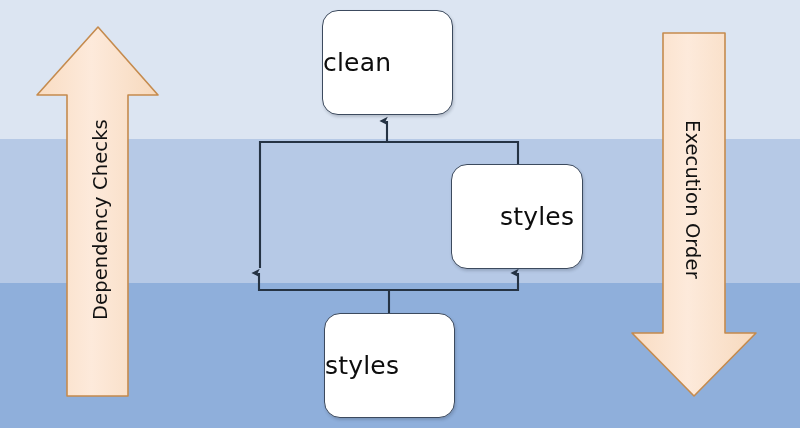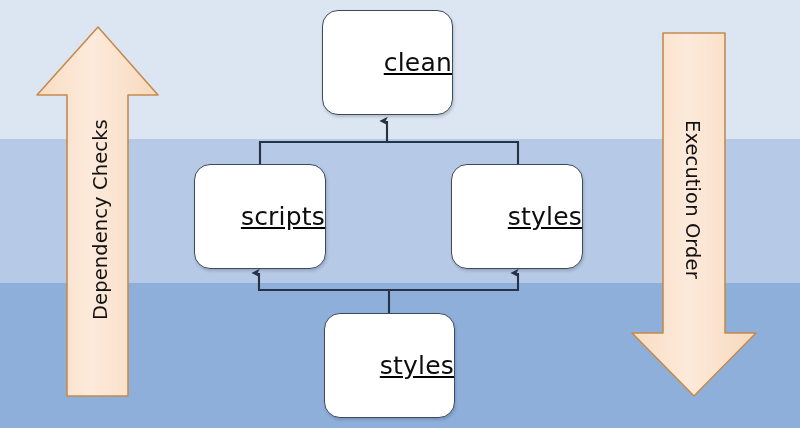--- a/index.html
+++ b/index.html
@@ -31,23 +31,22 @@
   }
 
   .node {
     position: absolute;
     background: #ffffff;
     border: 1.6px solid #3c4a5e;
     border-radius: 16px;
     box-sizing: border-box;
     display: flex;
     align-items: center;
-    justify-content: flex-end;
+    justify-content: flex-start;
     box-shadow: 1px 2px 3px rgba(40,50,70,0.22);
-    text-decoration: underline;
   }
   .node-label {
     font-size: 25px;
     color: #0d0d0d;
     letter-spacing: 0.2px;
     line-height: 1;
   }
 
   #node-clean   { left: 322px; top: 10px;  width: 131px; height: 105px; }
   #node-scripts { left: 194px; top: 164px; width: 132px; height: 105px; }
@@ -103,23 +102,20 @@
 
     <path d="M98,27 L158,95 L128,95 L128,396 L67,396 L67,95 L37,95 Z" fill="url(#arrowgrad)" stroke="#c58b4e" stroke-width="1.6" stroke-linejoin="round"></path>
 
     <path d="M694,396 L632,333 L663,333 L663,33 L725,33 L725,333 L756,333 Z" fill="url(#arrowgrad)" stroke="#c58b4e" stroke-width="1.6" stroke-linejoin="round"></path>
   </svg>
 
   <div class="node" id="node-clean">
     <span class="node-label">clean</span>
   </div>
 
-  <div class="node" id="node-scripts">
-    <span class="node-label">scripts</span>
-  </div>
 
   <div class="node" id="node-styles">
     <span class="node-label">styles</span>
   </div>
 
   <div class="node" id="node-default">
     <span class="node-label">styles</span>
   </div>
 
   <div class="arrow-label" id="label-dependency-checks">Dependency Checks</div>

